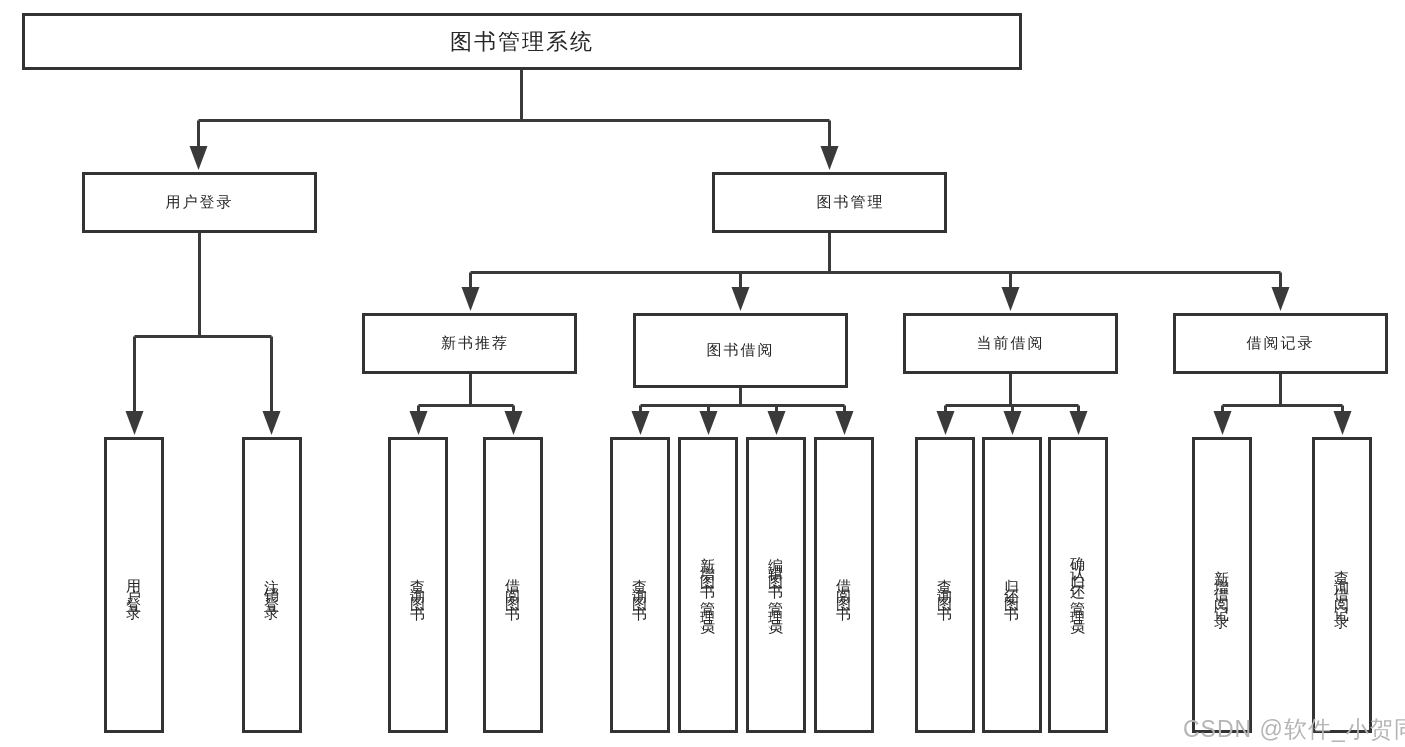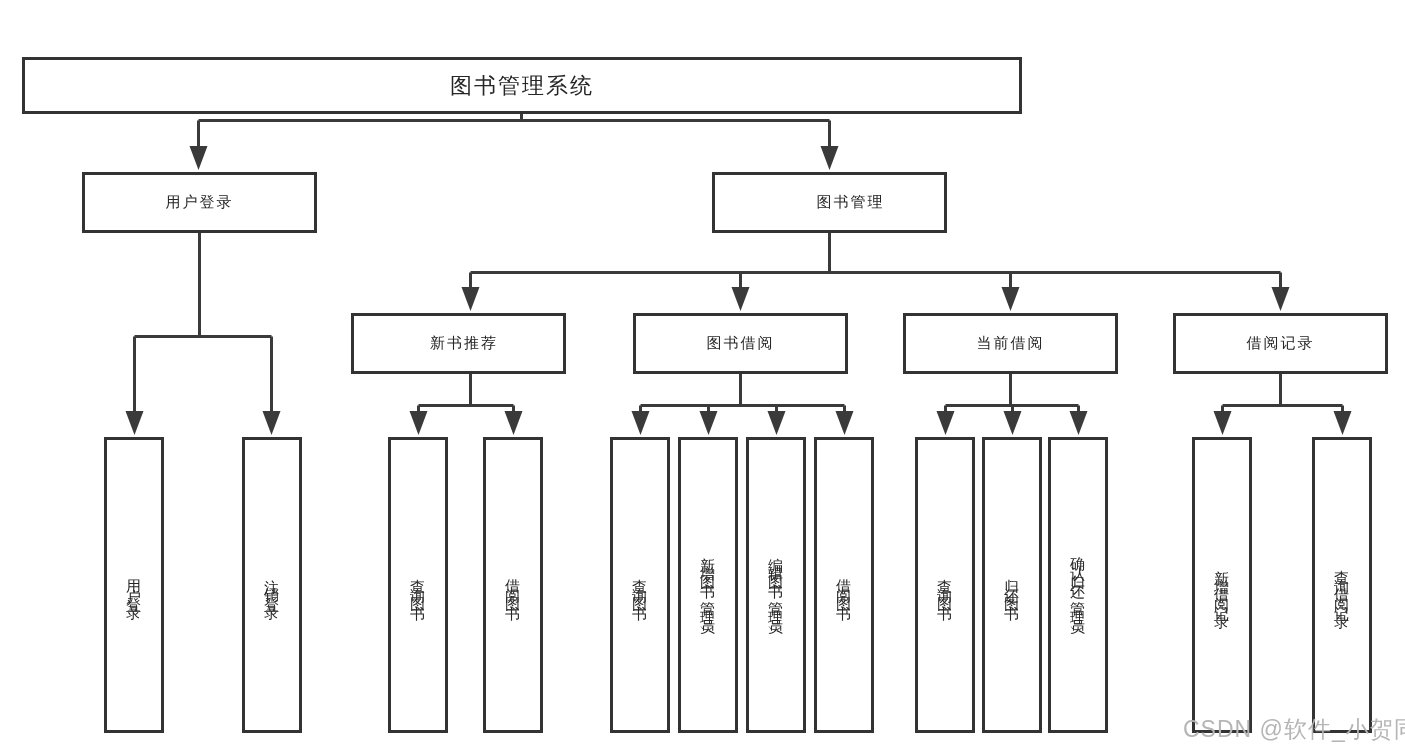--- a/index.html
+++ b/index.html
@@ -37,25 +37,25 @@
     white-space: nowrap;
   }
   .node.root { font-size: 22px; }
   .node.v {
     writing-mode: vertical-rl;
     text-orientation: mixed;
     letter-spacing: 9px;
     white-space: normal;
     line-height: 1;
   }
-  #root-box { left: 22px;  top: 13px;  width: 1000px; height: 57px; margin-top: 44px; }
+  #root-box { left: 22px;  top: 13px;  width: 1000px; height: 57px; }
   #b0 { left: 82px;  top: 172px; width: 235px; height: 61px; }
   #b1 { left: 712px; top: 172px; width: 235px; height: 61px; padding-left: 42px; }
-  #g0 { left: 351px;  top: 313px; width: 215px; height: 61px; padding-left: 11px; }
-  #g1 { left: 633px;  top: 313px; width: 215px; height: 61px; }
+  #g0 { left: 362px;  top: 313px; width: 215px; height: 61px; padding-left: 11px; }
+  #g1 { left: 633px;  top: 313px; width: 215px; height: 75px; }
   #g2 { left: 903px;  top: 313px; width: 215px; height: 61px; }
   #g3 { left: 1173px; top: 313px; width: 215px; height: 61px; }
   .leaf { top: 437px; width: 60px; height: 296px; }
   #l0  { left: 104px; }
   #l1  { left: 242px; }
   #l2  { left: 388px; }
   #l3  { left: 483px; }
   #l4  { left: 610px; }
   #l5  { left: 678px; }
   #l6  { left: 746px; }

